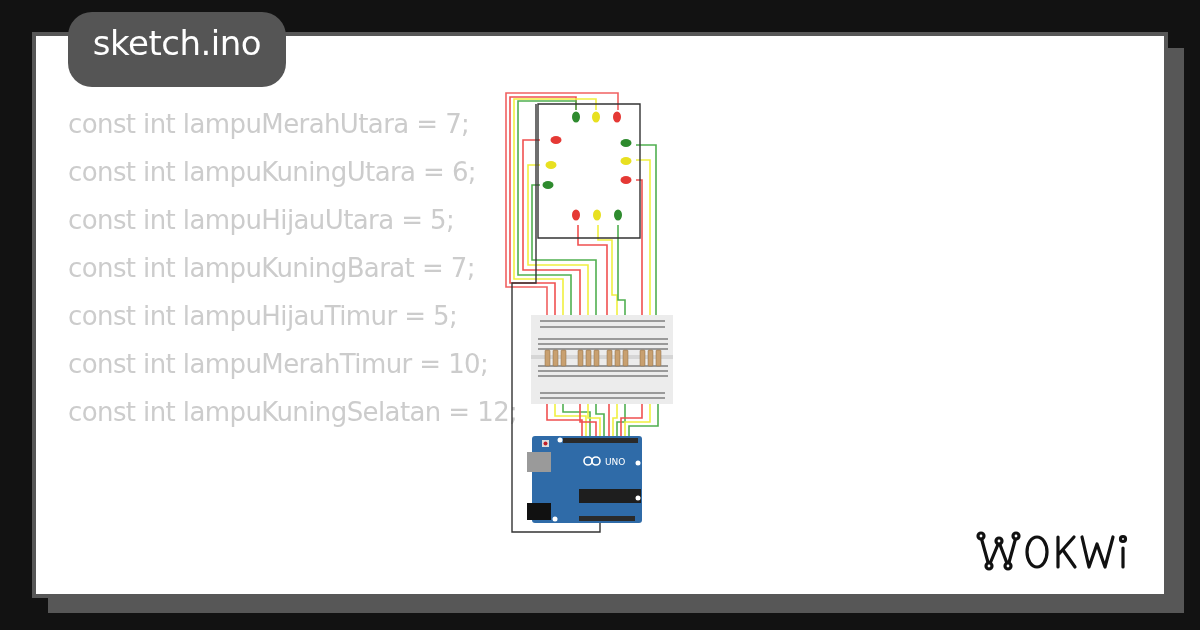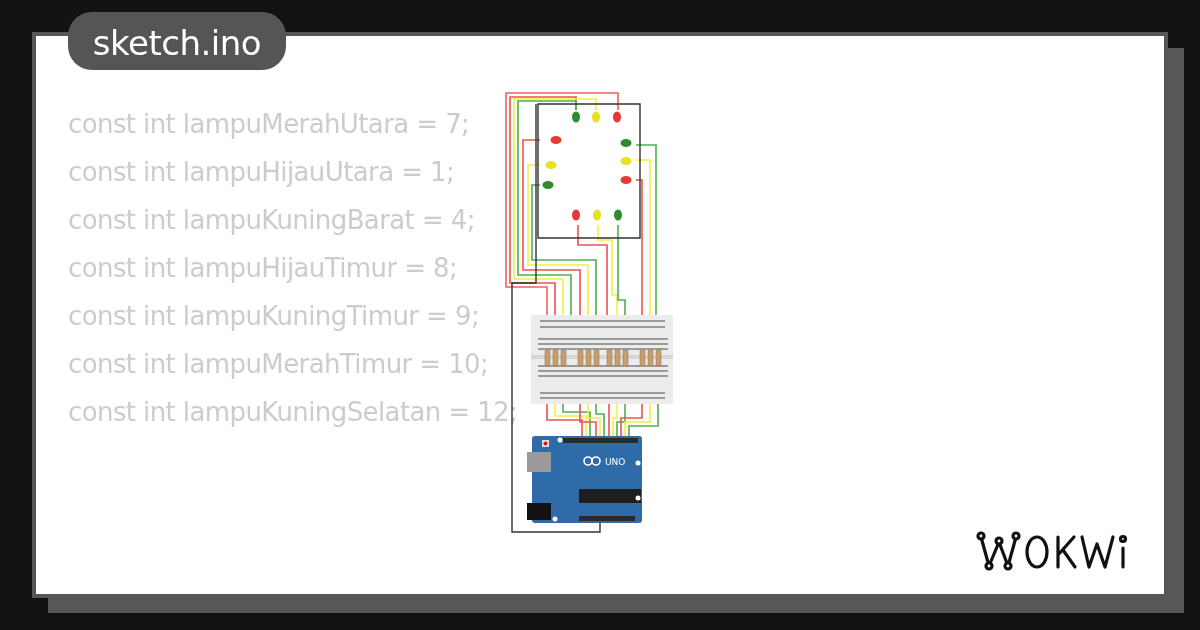--- a/index.html
+++ b/index.html
@@ -23,43 +23,43 @@
   .code-line {
     font-family: "DejaVu Sans", sans-serif;
     font-size: 26px; line-height: 48px; height: 48px;
     color: #cccccc; white-space: nowrap; letter-spacing: -0.6px;
   }
   .code-clip {
     position: absolute; left: 32px; top: 32px; width: 1136px; height: 565px; overflow: hidden;
     pointer-events: none;
   }
   .file-tab {
-    position: absolute; left: 68px; top: 12px; width: 218px; height: 58px;
+    position: absolute; left: 68px; top: 12px; width: 218px; height: 75px;
     background: #555555; color: #ffffff;
     font-family: "DejaVu Sans", sans-serif; font-size: 34px;
     line-height: 63px; text-align: center; letter-spacing: -0.5px; border-radius: 24px;
   }
   .circuit { position: absolute; left: 0; top: 0; width: 1200px; height: 630px; pointer-events: none; }
   .logo {
     position: absolute; left: 975px; top: 528px; width: 175px; height: 48px;
   }
 </style>
 </head>
 <body>
 
 <div class="shadow"></div>
 <div class="card"></div>
 
 <div class="code-clip">
   <div class="code" style="left:36px; top:68px;">
     <div class="code-line">const int lampuMerahUtara = 7;</div>
-    <div class="code-line">const int lampuHijauUtara = 1;</div>
-    <div class="code-line">const int lampuKuningBarat = 4;</div>
-    <div class="code-line">const int lampuHijauTimur = 8;</div>
-    <div class="code-line">const int lampuKuningTimur = 9;</div>
+    <div class="code-line">const int lampuKuningUtara = 6;</div>
+    <div class="code-line">const int lampuHijauUtara = 5;</div>
+    <div class="code-line">const int lampuKuningBarat = 7;</div>
+    <div class="code-line">const int lampuHijauTimur = 5;</div>
     <div class="code-line">const int lampuMerahTimur = 10;</div>
     <div class="code-line">const int lampuKuningSelatan = 12;</div>
   </div>
 </div>
 
 <div class="file-tab">sketch.ino</div>
 
 <svg class="circuit" viewBox="0 0 1200 630" xmlns="http://www.w3.org/2000/svg">
 
   <g fill="none" stroke-width="1.6">

